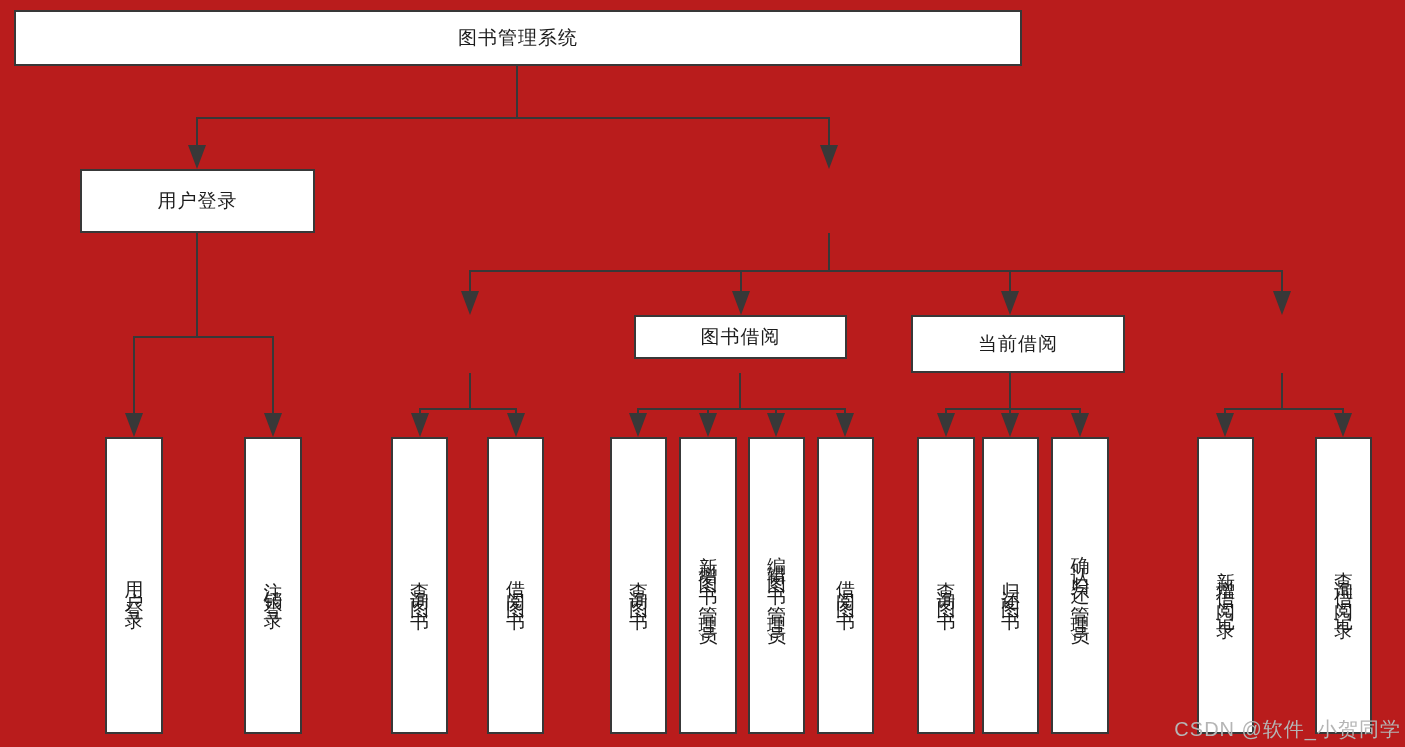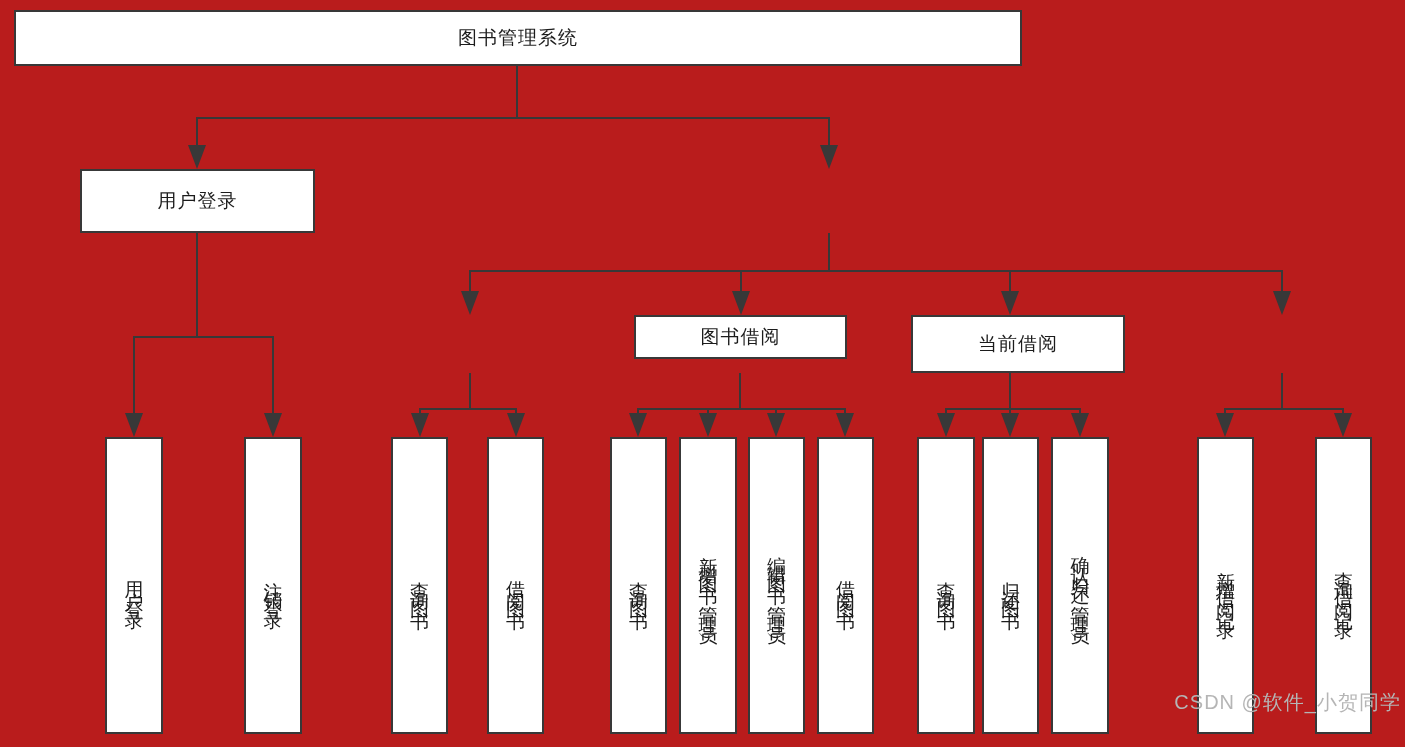--- a/index.html
+++ b/index.html
@@ -43,21 +43,21 @@
     position: absolute;
     width: 0;
     height: 0;
     border-left: 9px solid transparent;
     border-right: 9px solid transparent;
     border-top: 24px solid #383838;
   }
   #watermark {
     position: absolute;
     right: 4px;
-    top: 689px;
+    top: 716px;
     font-size: 20px;
     color: #b5b5b5;
     letter-spacing: 1px;
     z-index: 5;
   }
 </style>
 </head>
 <body>
 
 <div id="stage">

